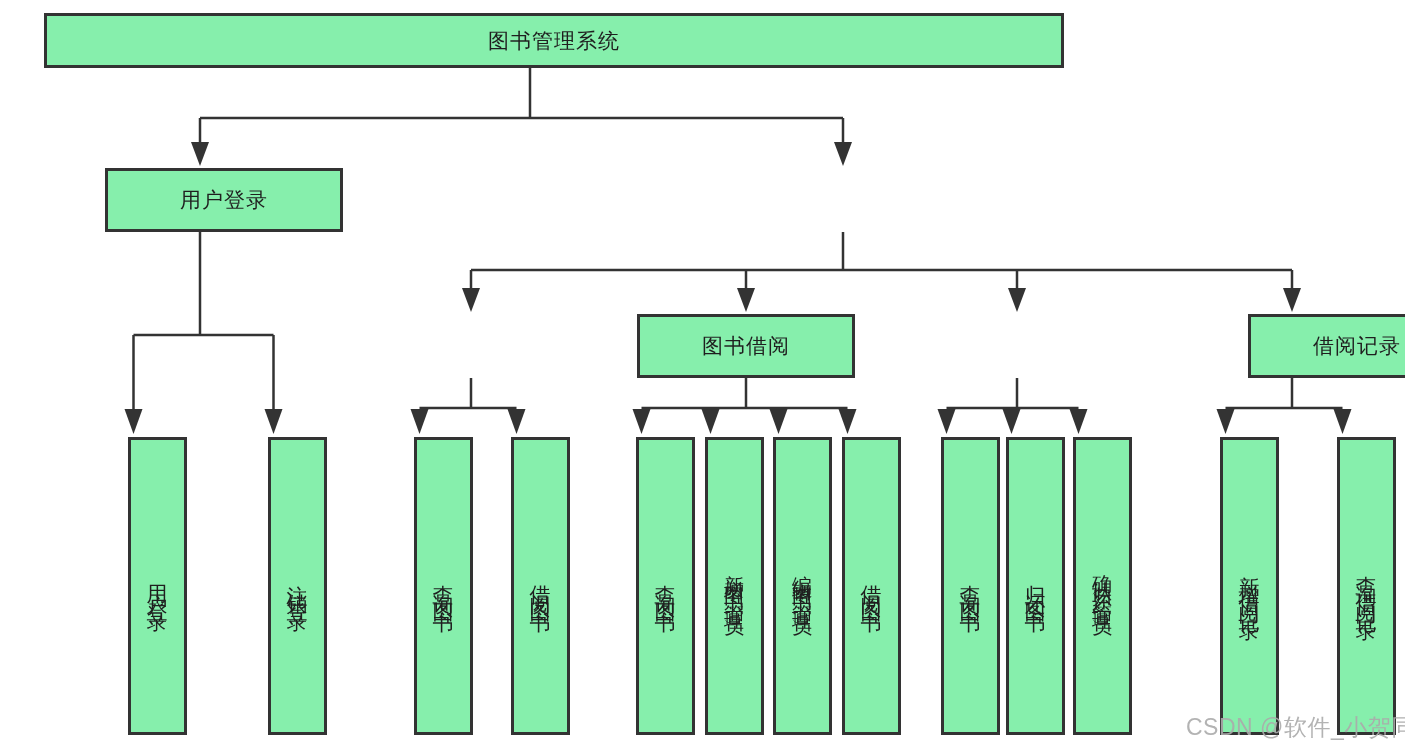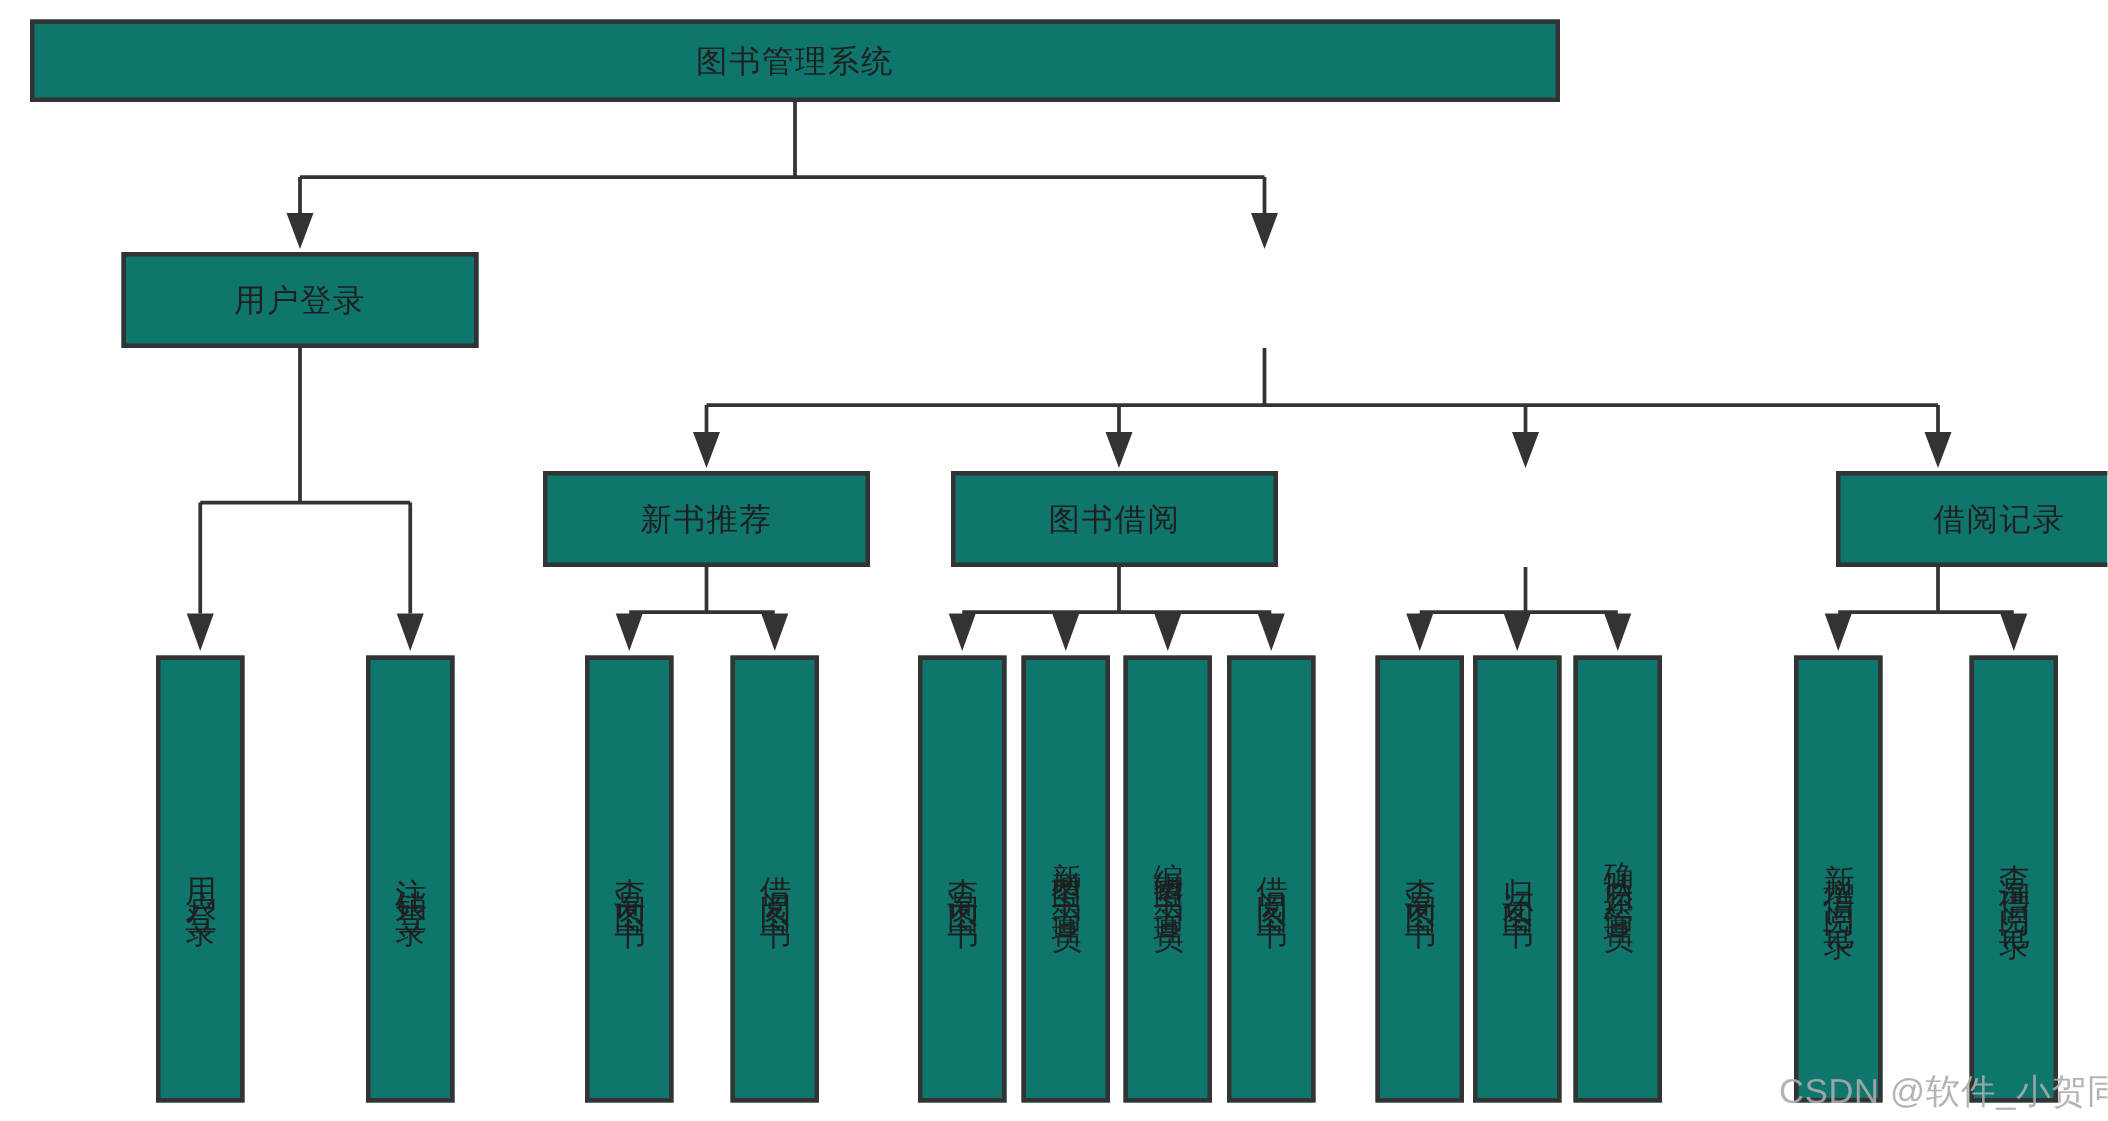--- a/index.html
+++ b/index.html
@@ -8,27 +8,28 @@
     width:1405px;height:747px;
     background:#ffffff;
     font-family:"Liberation Sans","DejaVu Sans",sans-serif;
     overflow:hidden;
   }
   .wires{position:absolute;left:0;top:0;width:1405px;height:747px;}
   .node{
     position:absolute;
     box-sizing:border-box;
     border:3px solid #333333;
-    background:#0f766e;
+    background:#86efac;
     display:flex;align-items:center;justify-content:center;
     color:#1f1f1f;
     font-size:21px;
     letter-spacing:1px;
     text-align:center;
     z-index:2;
+    margin-left:24px;
   }
   .lvl2{top:168px;width:238px;height:64px;}
   .lvl3{top:314px;width:218px;height:64px;}
   .leaf{top:437px;width:59px;height:298px;}
   .vtext{
     writing-mode:vertical-rl;
     text-orientation:mixed;
     letter-spacing:9px;
     line-height:1;
     white-space:nowrap;
@@ -106,24 +107,21 @@
   </svg>
 
   <div class="node" style="left:20px;top:13px;width:1020px;height:55px">
     <span>图书管理系统</span>
   </div>
 
   <div class="node lvl2" style="left:81px">
     <span>用户登录</span>
   </div>
 
-  <div class="node lvl3" style="left:362px">
-    <span>新书推荐</span>
-  </div>
-  <div class="node lvl3" style="left:634px">
+  <div class="node lvl3" style="left:613px">
     <span>图书借阅</span>
   </div>
   <div class="node lvl3" style="left:1224px">
     <span>借阅记录</span>
   </div>
 
   <div class="node leaf" style="left:104px">
     <span class="vtext">用户登录</span>
   </div>
   <div class="node leaf" style="left:244px">

